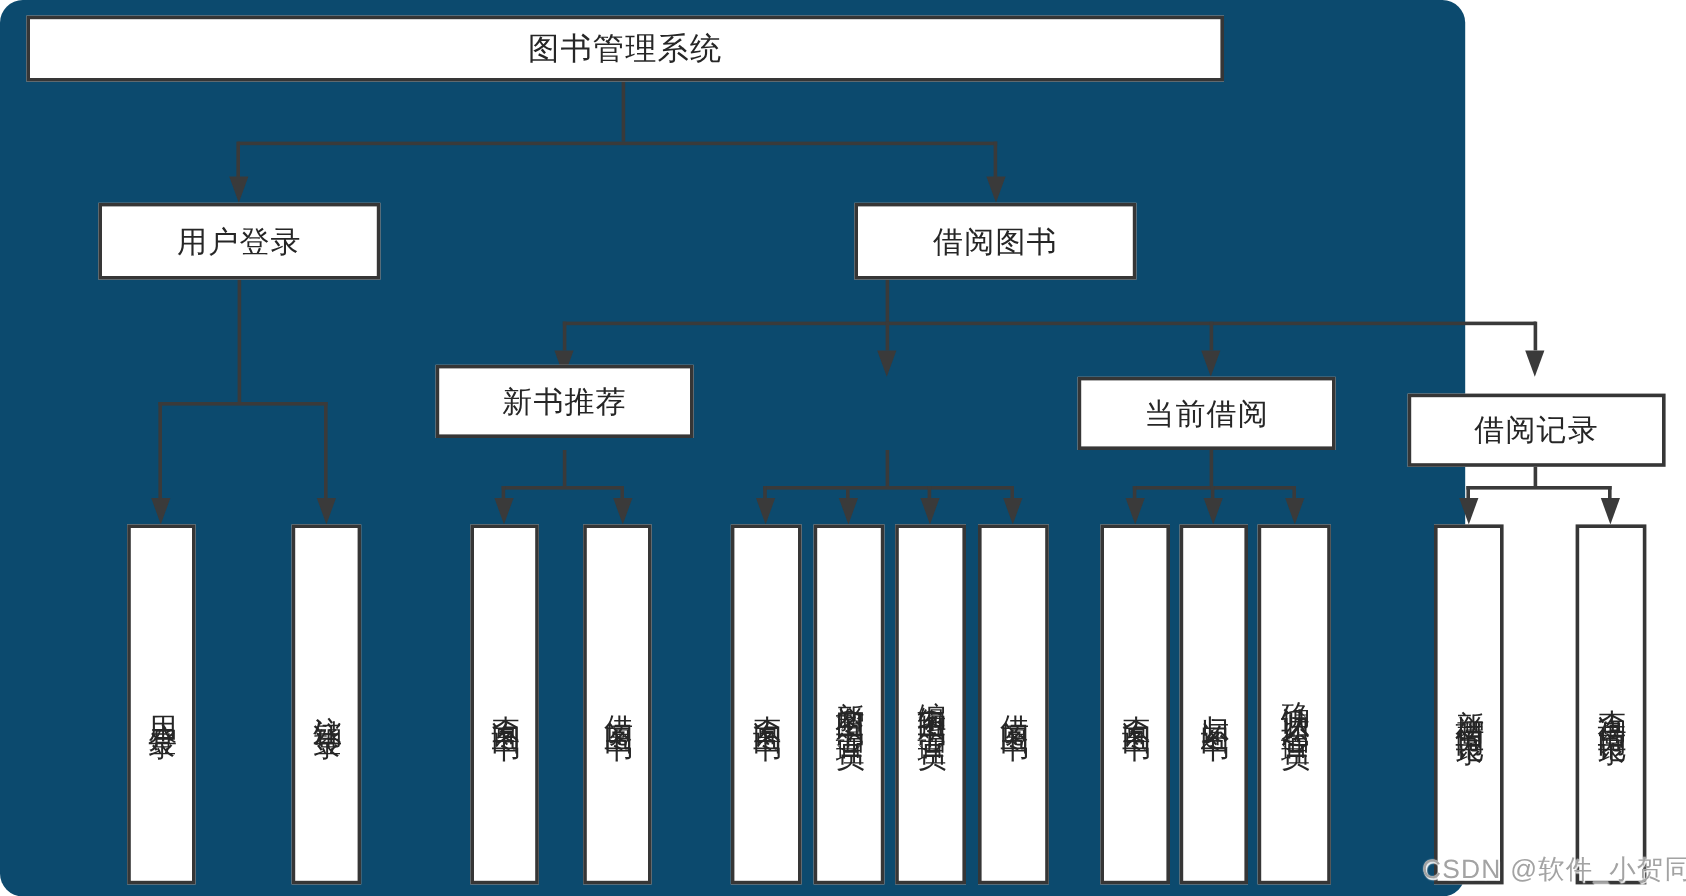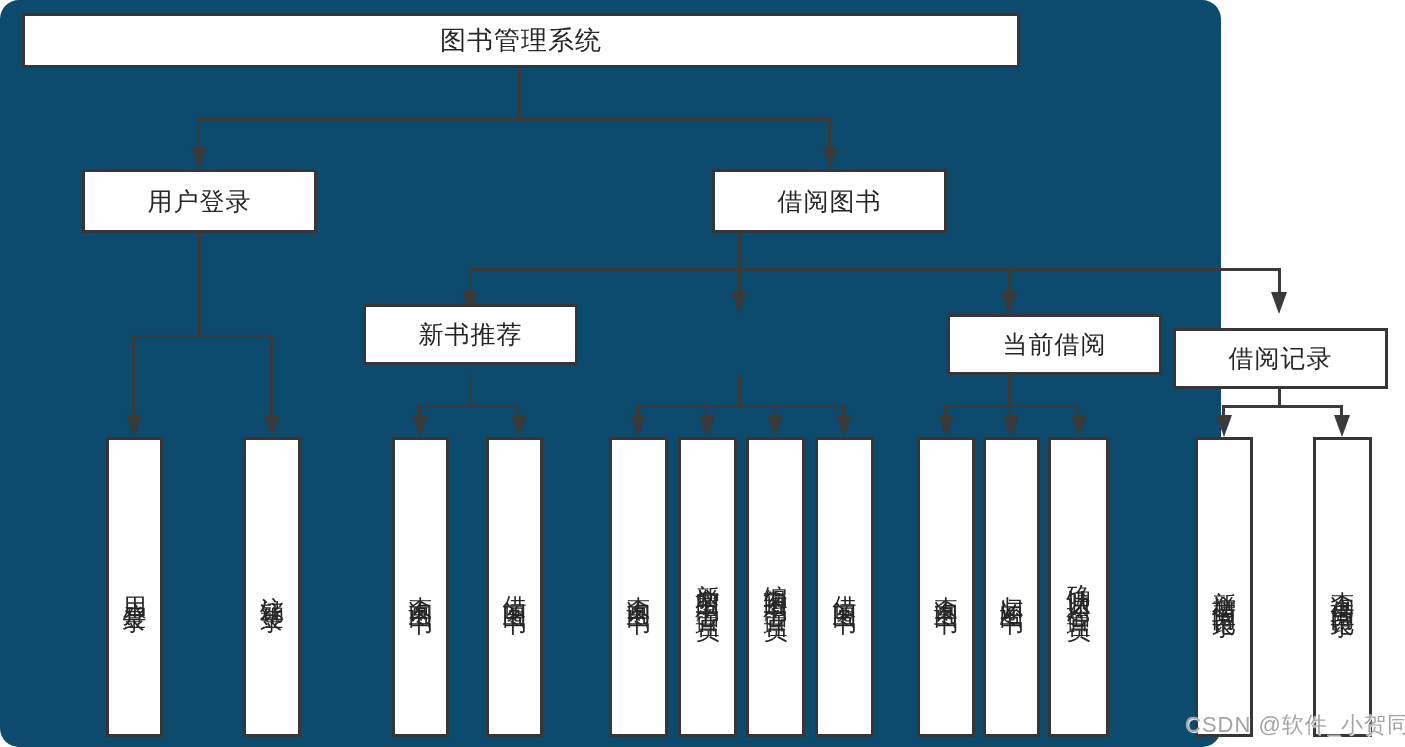--- a/index.html
+++ b/index.html
@@ -141,21 +141,21 @@
   <div class="box" style="left:82px; top:169px; width:235px; height:64px;">
     <span>用户登录</span>
   </div>
   <div class="box" style="left:712px; top:169px; width:235px; height:64px;">
     <span>借阅图书</span>
   </div>
 
   <div class="box" style="left:363px; top:304px; width:215px; height:61px;">
     <span>新书推荐</span>
   </div>
-  <div class="box" style="left:947px; top:314px; width:215px; height:61px;align-items:center;">
+  <div class="box" style="left:898px; top:314px; width:215px; height:61px;align-items:center;">
     <span>当前借阅</span>
   </div>
   <div class="box" style="left:1173px; top:328px; width:215px; height:61px;">
     <span>借阅记录</span>
   </div>
 
   <div class="box vbox" style="left:106px; top:437px; width:57px; height:300px;">
     <span>用户登录</span>
   </div>
   <div class="box vbox" style="left:243px; top:437px; width:58px; height:300px;">

